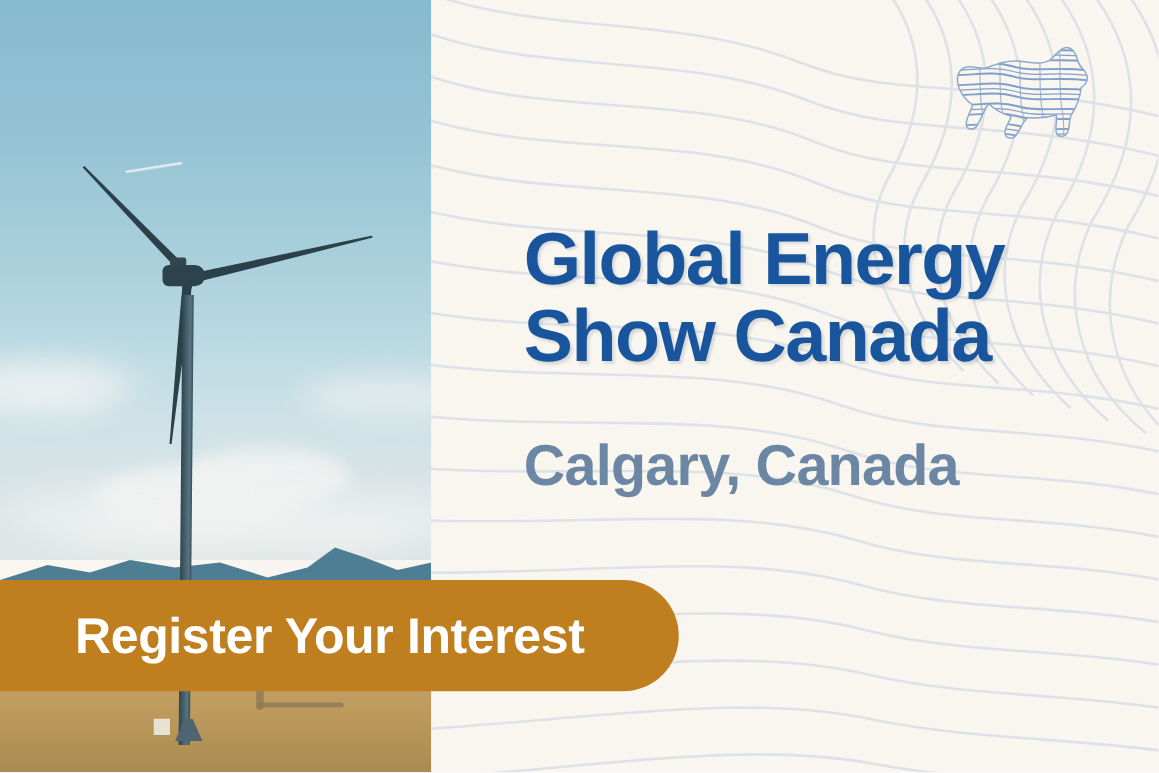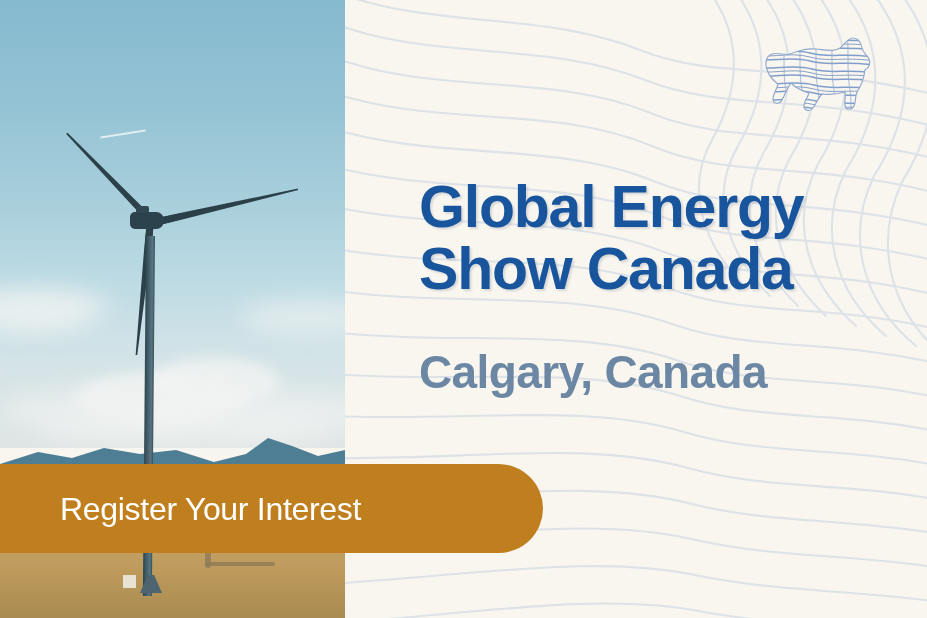--- a/index.html
+++ b/index.html
@@ -215,22 +215,22 @@
     border: none;
     padding: 0;
     cursor: pointer;
     display: flex;
     align-items: center;
   }
   .cta-label {
     display: block;
     margin-left: 80px;
     color: #ffffff;
-    font-size: 32px;
-    font-weight: normal;
+    font-size: 40px;
+    font-weight: bold;
     letter-spacing: -0.3px;
     line-height: 1;
   }
 </style>
 </head>
 <body>
 
 <div id="banner">
 
   <div class="bg-panel"></div>

